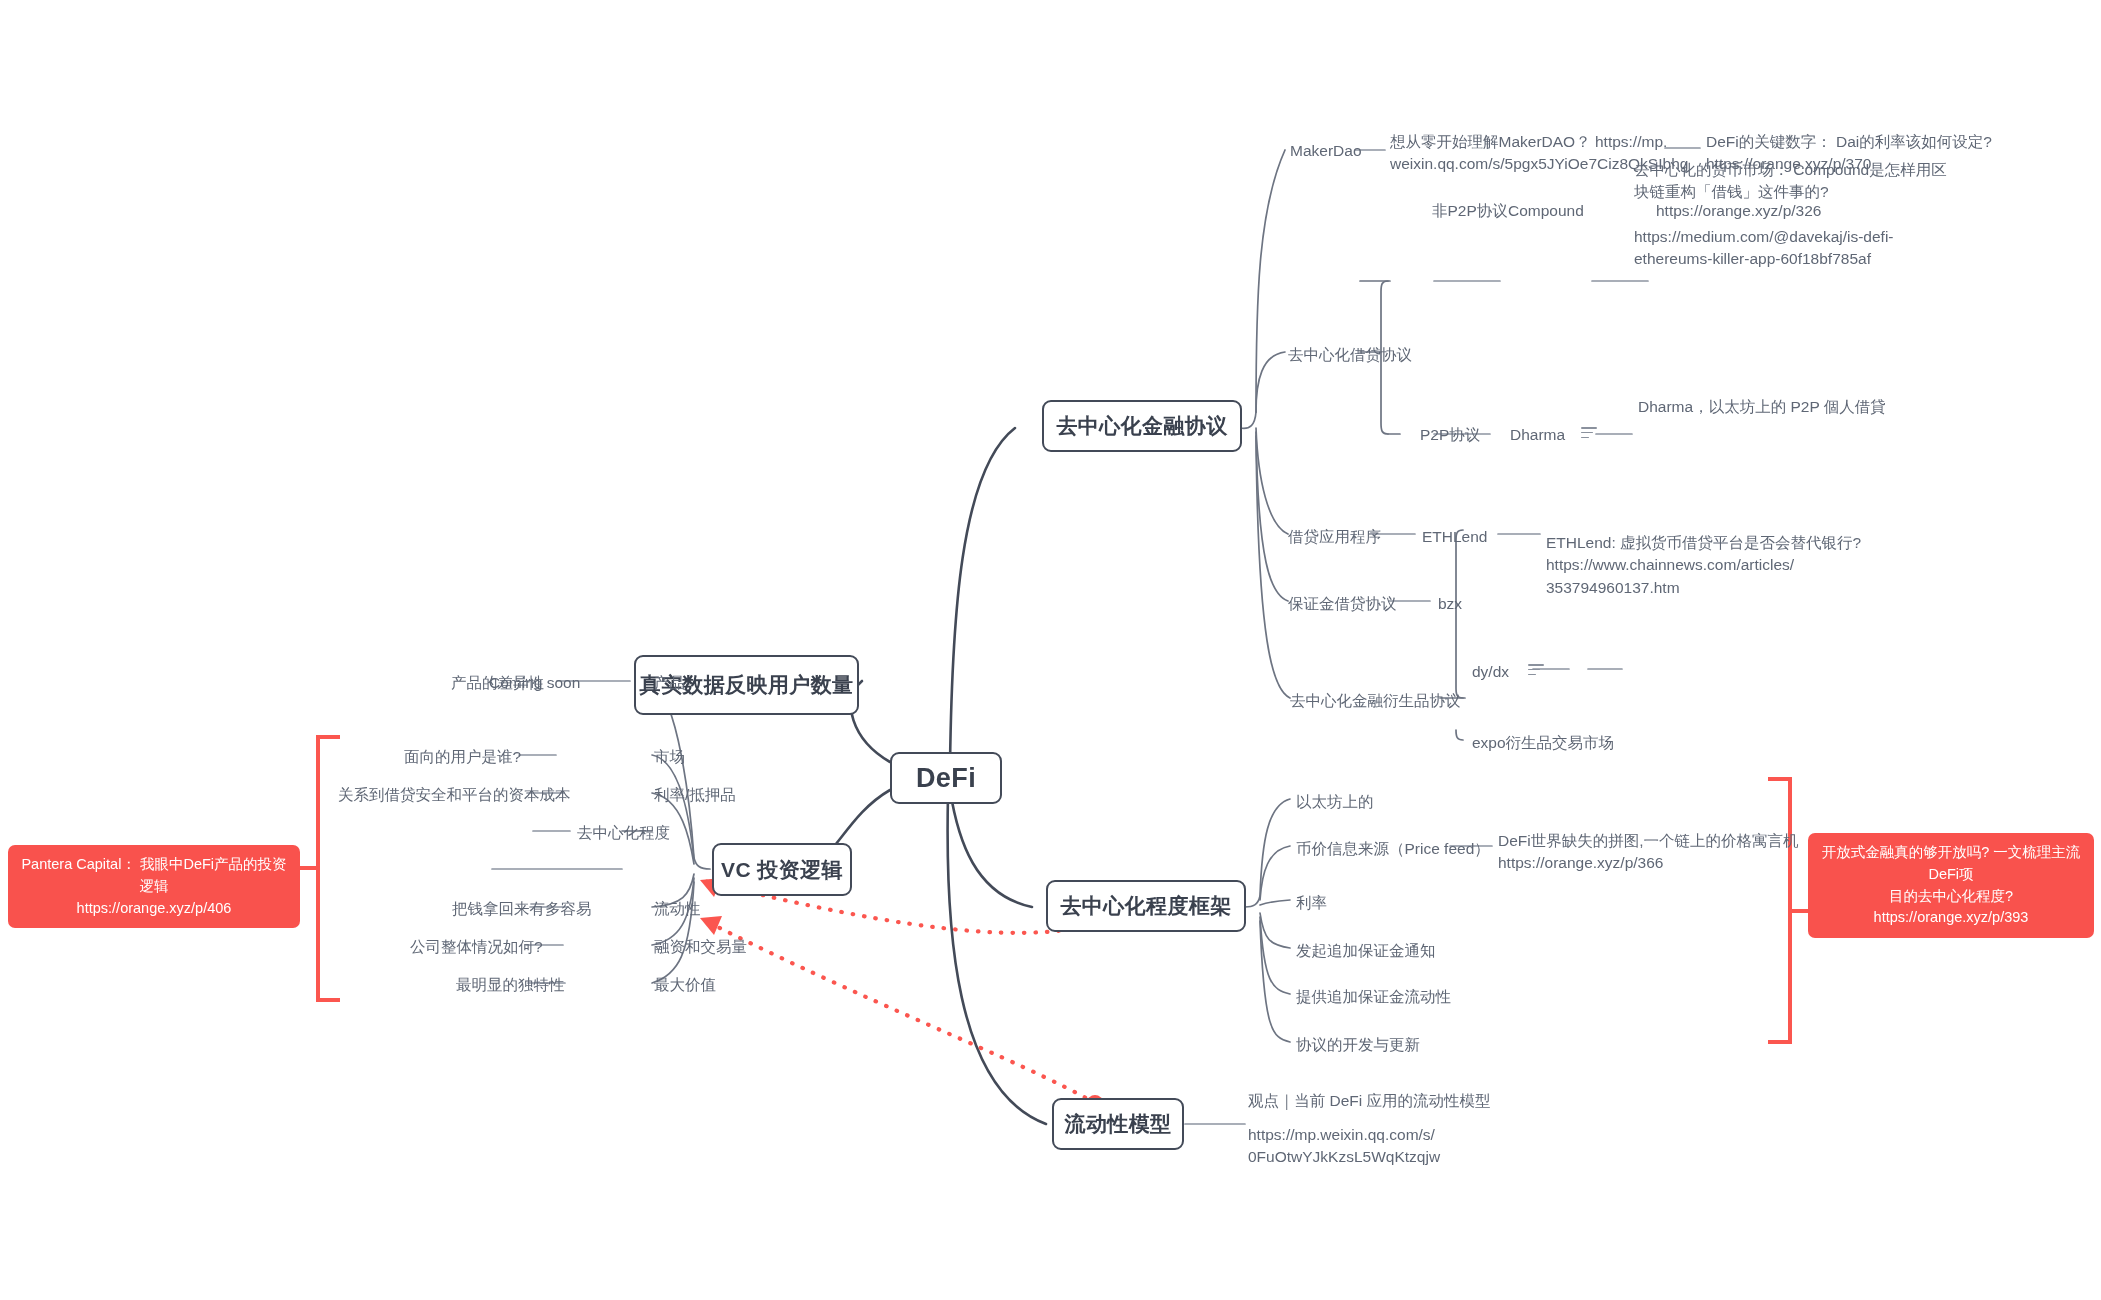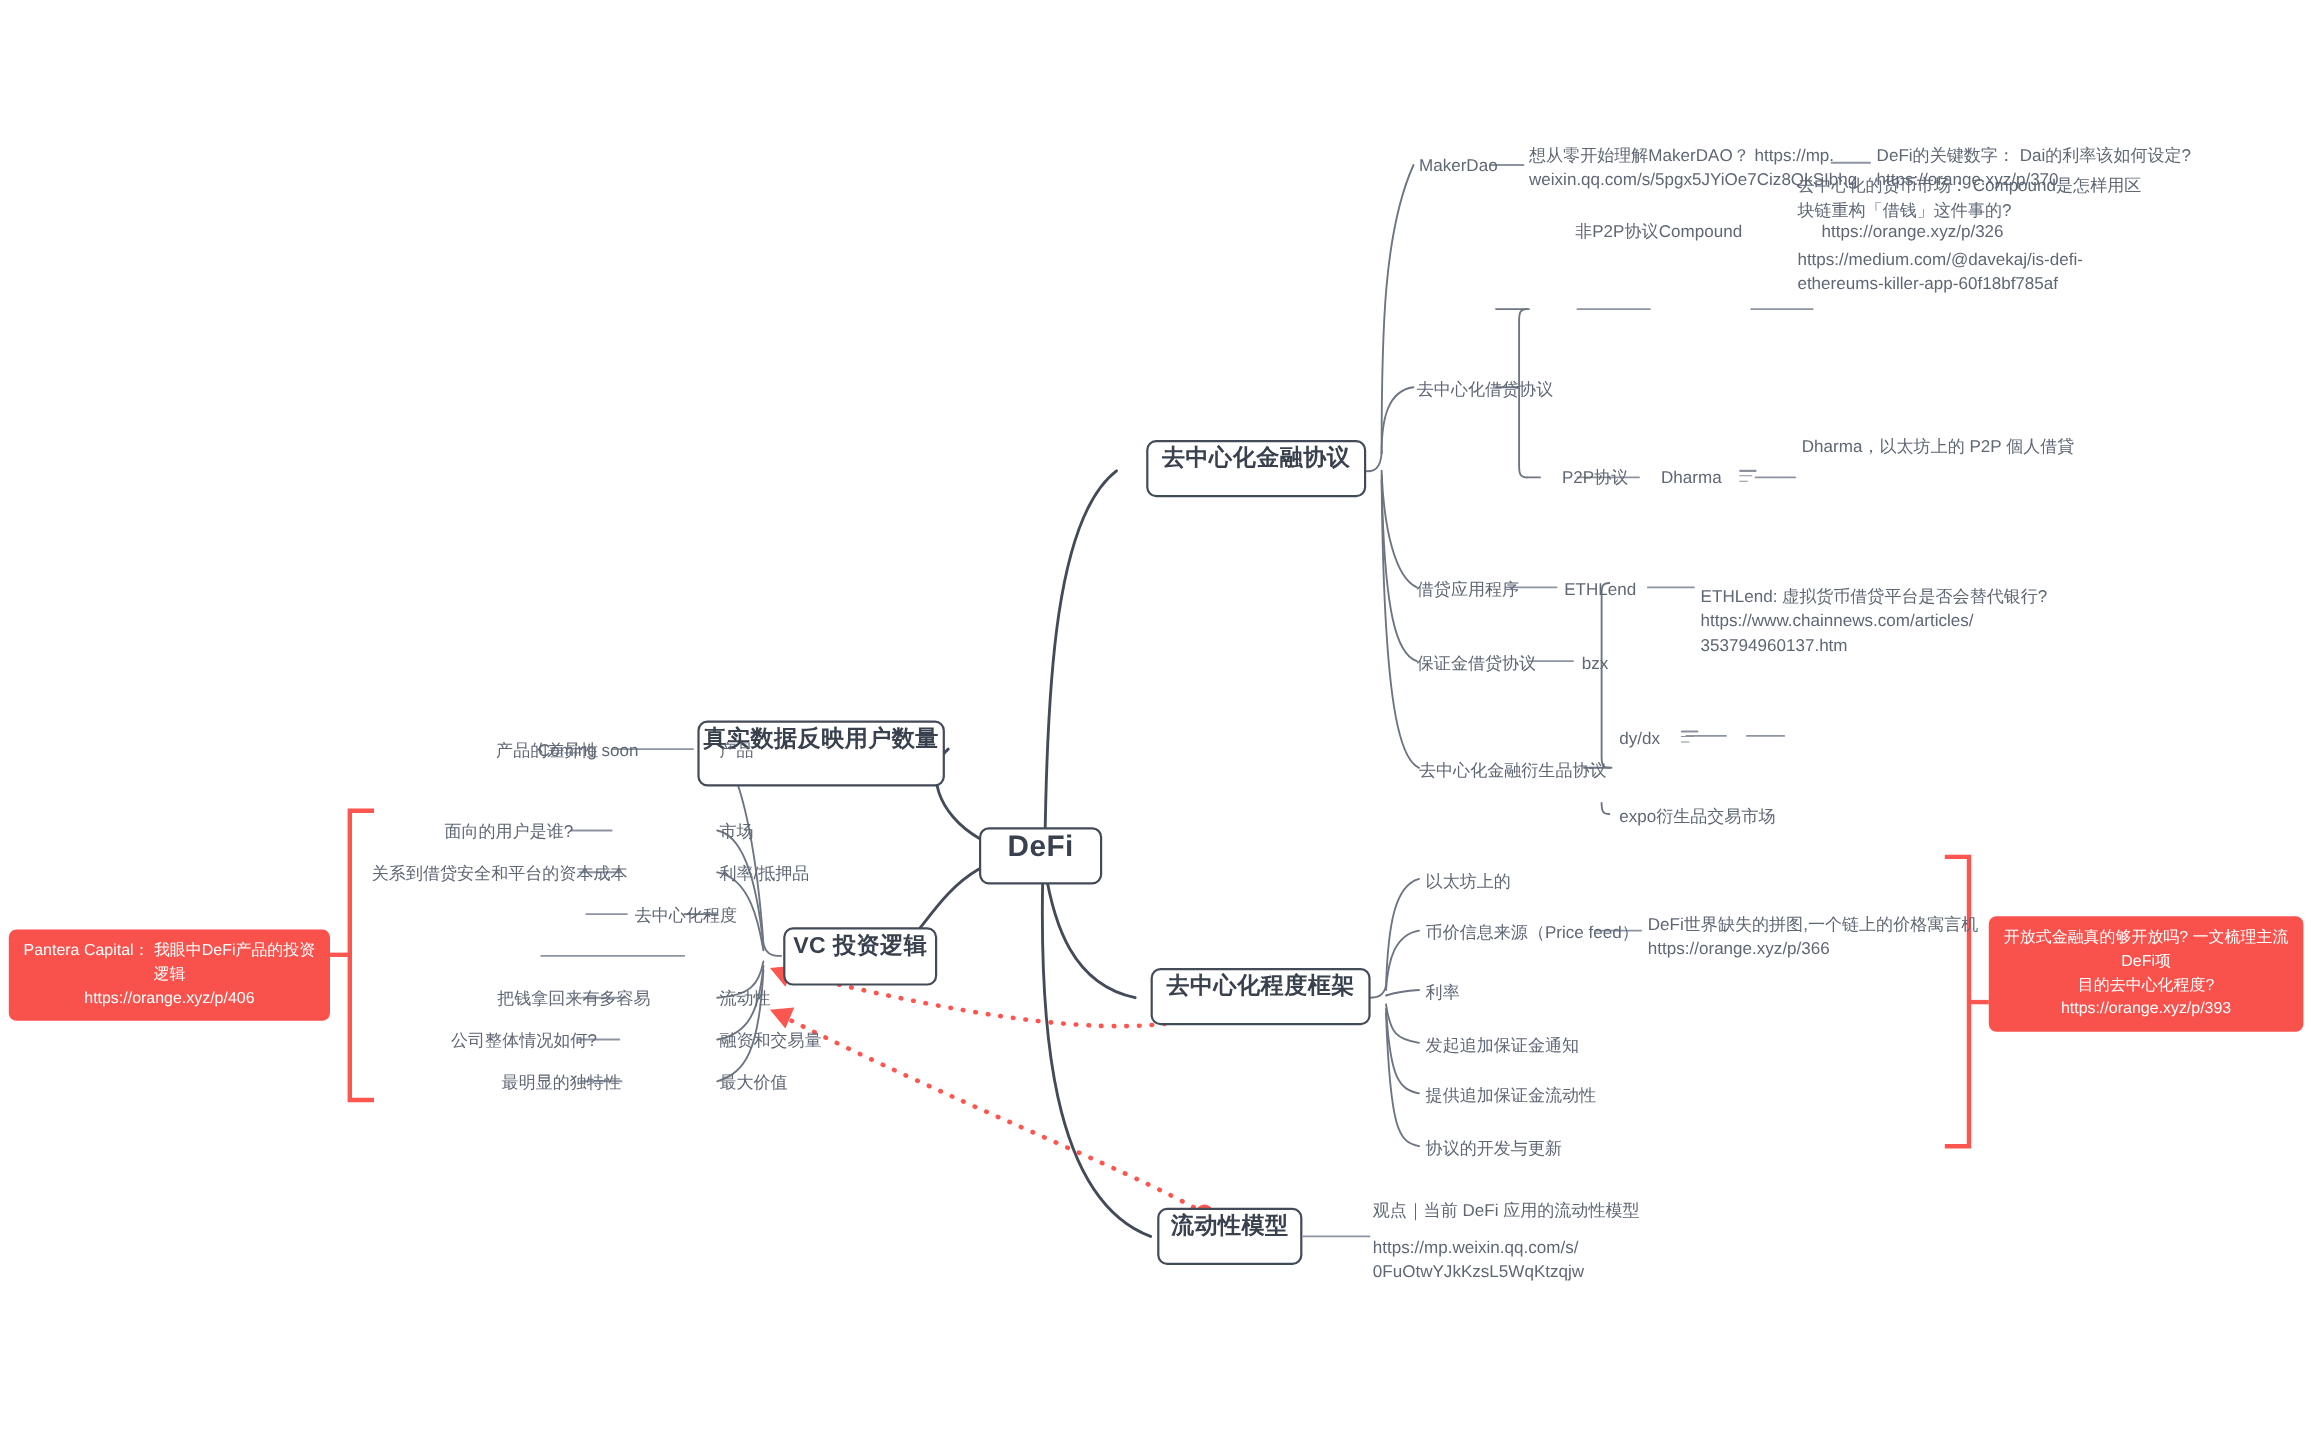--- a/index.html
+++ b/index.html
@@ -18,20 +18,21 @@
   svg.links { position: absolute; left: 0; top: 0; width: 2101px; height: 1300px; pointer-events: none; }
 
   .node {
     position: absolute;
     border: 2.5px solid #434a58;
     border-radius: 9px;
     background: #ffffff;
     color: #3a414e;
     font-weight: bold;
     display: flex;
+    align-items: center;
     justify-content: center;
     text-align: center;
     white-space: nowrap;
     letter-spacing: .4px;
   }
   .node.root { font-size: 27px; }
   .node.lvl1 { font-size: 21px; font-weight: bold; }
 
   .leaf {
     position: absolute;

